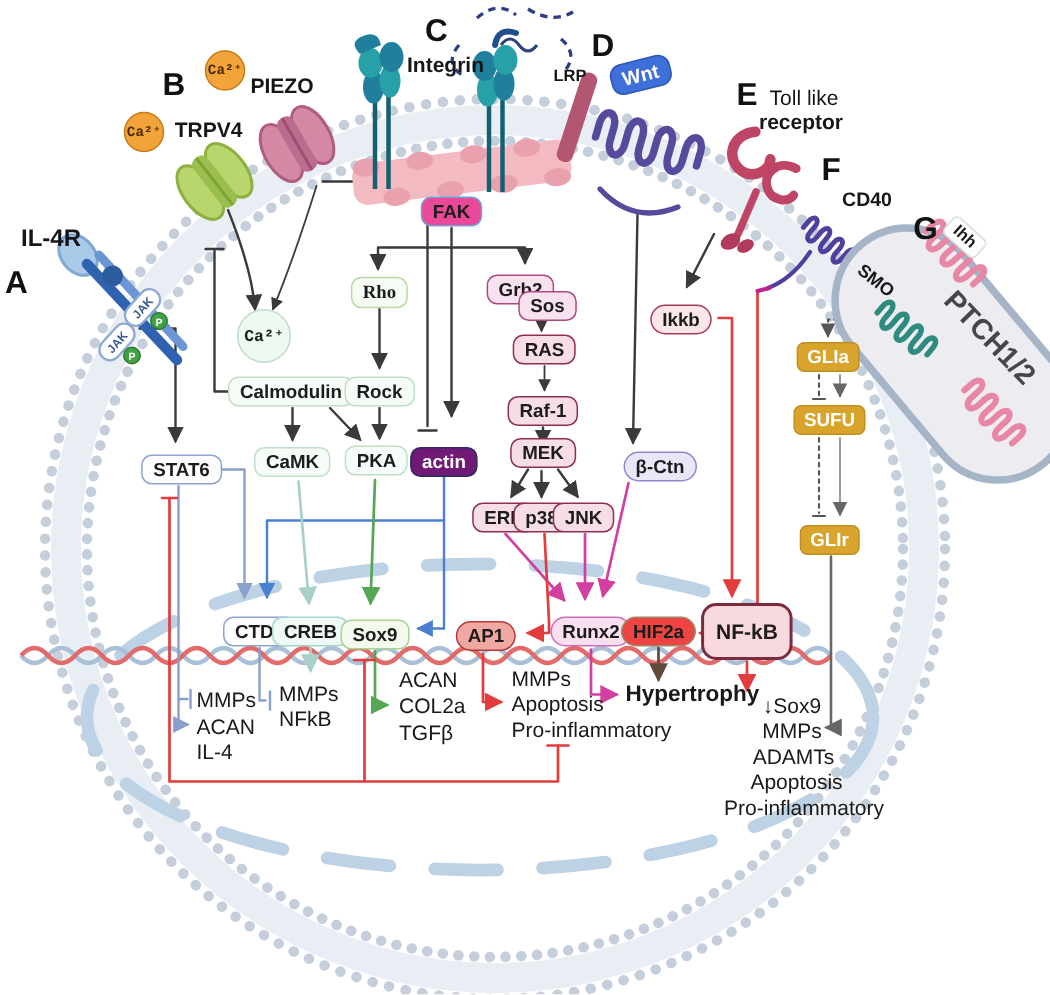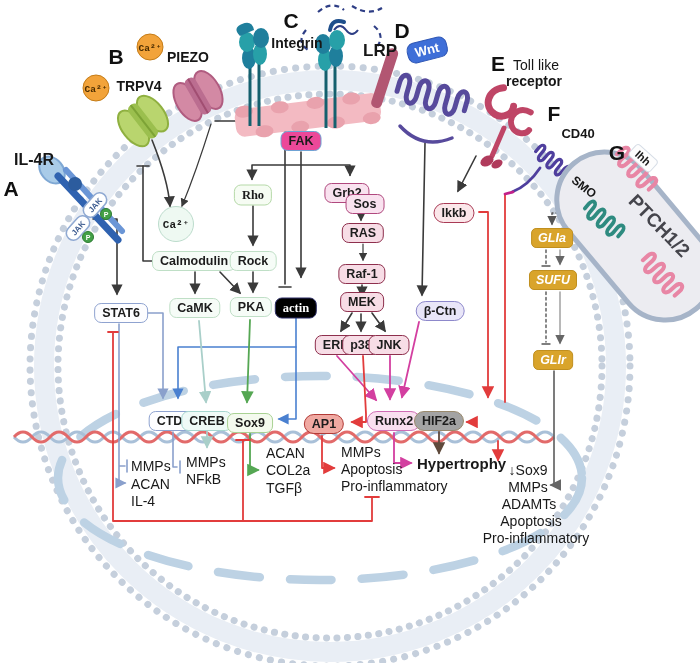--- a/index.html
+++ b/index.html
@@ -15,31 +15,31 @@
   .out{position:absolute;transform:translateY(-50%);white-space:nowrap;z-index:7;
        font:500 14px "Liberation Sans",sans-serif;color:#191919;}
   .outc{position:absolute;transform:translate(-50%,-50%);white-space:nowrap;z-index:7;
        font:500 14px "Liberation Sans",sans-serif;color:#191919;}
   .circle{border-radius:50%;display:flex;align-items:center;justify-content:center;padding:0;font-family:Liberation Mono, monospace;}
   .n-blue{border-color:#8fa3d0;background:#fdfdff;}
   .n-pale{border-color:#bfdfc6;background:#f6fcf7;}
   .n-rho{border-color:#b5d9a8;background:#f6fcf3;font-family:Liberation Serif, serif;}
   .n-sox9{border-color:#a9d293;background:#f4faee;}
   .n-teal{border-color:#a5d6cf;background:#effaf7;}
-  .n-navy{border-color:#2c2d66;background:#000000;color:#fff;font-family:Liberation Serif, serif;}
+  .n-navy{border-color:#2c2d66;background:#701a75;color:#fff;}
   .n-fak{border-color:#6fa3d4;background:#ec4899;}
   .n-pink{border-color:#b0487e;background:#f9e2ef;}
   .n-maroon{border-color:#8e2f4d;background:#f7dde6;}
   .n-ikkb{border-color:#a93a55;background:#fbe7ea;}
   .n-bctn{border-color:#8d88cb;background:#e9e6f8;border-radius:10px;}
   .n-ap1{border-color:#b23a36;background:#f0a9a2;}
   .n-runx2{border-color:#cf6cb5;background:#f9dff0;border-radius:10px;}
-  .n-hif2a{border-color:#9a8a6d;background:#a3a3a3;border-radius:10px;}
+  .n-hif2a{border-color:#9a8a6d;background:#ef4444;border-radius:10px;}
   .n-nfkb{border-color:#7a2b3f;background:#f7d9de;font-size:14px;padding:9px 8px;border-radius:10px;border-width:2px;}
-  .n-gold{border-color:#c08f1f;background:#d9a42b;color:#fff;font-size:12.5px;border-radius:5px;padding:2px 6px;font-style:italic;}
+  .n-gold{border-color:#c08f1f;background:#d9a42b;color:#fff;font-size:12.5px;border-radius:5px;padding:2px 6px;}
   .n-ca{border-color:#bcdccc;background:#eef9f2;width:34px;height:34px;font-size:11px;}
   .n-caext{border-color:#c57c17;background:#f2a33a;width:25px;height:25px;font-size:9.5px;color:#4a2c00;}
   .n-wnt{border-color:#2f57b5;background:#3f6fd8;color:#fff;font-size:13px;border-radius:8px;}
   .n-ihh{border-color:#d6dde6;background:#fdfdfd;font-size:11px;border-radius:4px;padding:1px 5px;}
 </style>
 </head>
 <body>
 
 <div id="fig">
 
@@ -290,21 +290,21 @@
 <div class="lbl letter" style="left:291px;top:21px">C</div>
 <div class="lbl letter" style="left:402px;top:31px">D</div>
 <div class="lbl letter" style="left:498px;top:64px">E</div>
 <div class="lbl letter" style="left:554px;top:114px">F</div>
 <div class="lbl letter" style="left:617px;top:153px">G</div>
 
 <div class="lbl" style="left:34px;top:160px;font-size:16px">IL-4R</div>
 <div class="lbl" style="left:139px;top:86px;font-size:14px">TRPV4</div>
 <div class="lbl" style="left:188px;top:57px;font-size:14px">PIEZO</div>
 <div class="lbl" style="left:297px;top:43px;font-size:14px">Integrin</div>
-<div class="lbl" style="left:380px;top:51px;font-size:17px">LRP</div>
+<div class="lbl" style="left:380px;top:51px;font-size:11px">LRP</div>
 <div class="lbl" style="left:536px;top:65px;font-size:14px;font-weight:500">Toll like</div>
 <div class="lbl" style="left:534px;top:81px;font-size:14px;font-weight:700">receptor</div>
 <div class="lbl" style="left:578px;top:133px;font-size:13px">CD40</div>
 <div class="lbl" style="left:584px;top:187px;font-size:12px;transform:translate(-50%,-50%) rotate(38deg)">SMO</div>
 <div class="node n-ihh" style="left:643px;top:158px;transform:translate(-50%,-50%) rotate(42deg);z-index:8">Ihh</div>
 <div class="lbl" style="left:659px;top:226px;font-size:19px;font-weight:700;color:#45454c;transform:translate(-50%,-50%) rotate(46deg)">PTCH1/2</div>
 <div class="node n-wnt" style="left:427px;top:50px;transform:translate(-50%,-50%) rotate(-14deg)">Wnt</div>
 <div class="node n-caext circle" style="left:96px;top:88px">Ca²⁺</div>
 <div class="node n-caext circle" style="left:150px;top:47px">Ca²⁺</div>
 
@@ -329,20 +329,21 @@
 <div class="node n-ikkb" style="left:454px;top:213px;border-radius:11px">Ikkb</div>
 <div class="node n-gold" style="left:552px;top:238px">GLIa</div>
 <div class="node n-gold" style="left:553px;top:280px">SUFU</div>
 <div class="node n-gold" style="left:553px;top:360px">GLIr</div>
 <div class="node n-blue" style="left:173px;top:421px">CTD2</div>
 <div class="node n-teal" style="left:207px;top:421px">CREB</div>
 <div class="node n-sox9" style="left:250px;top:423px">Sox9</div>
 <div class="node n-ap1" style="left:324px;top:424px;border-radius:11px">AP1</div>
 <div class="node n-runx2" style="left:394px;top:421px">Runx2</div>
 <div class="node n-hif2a" style="left:439px;top:421px">HIF2a</div>
+<div class="node n-nfkb" style="left:498px;top:421px">NF-kB</div>
 
 <div class="out" style="left:131px;top:466px">MMPs</div>
 <div class="out" style="left:131px;top:484px">ACAN</div>
 <div class="out" style="left:131px;top:501px">IL-4</div>
 
 <div class="out" style="left:186px;top:462px">MMPs</div>
 <div class="out" style="left:186px;top:479px">NFkB</div>
 
 <div class="out" style="left:266px;top:453px">ACAN</div>
 <div class="out" style="left:266px;top:470px">COL2a</div>

